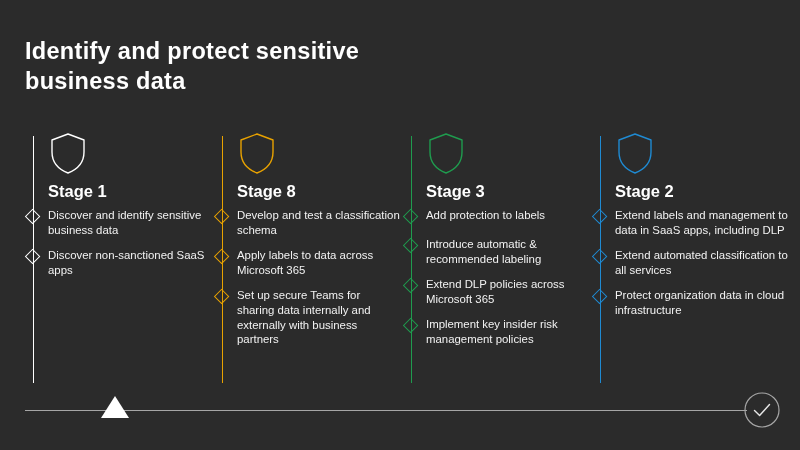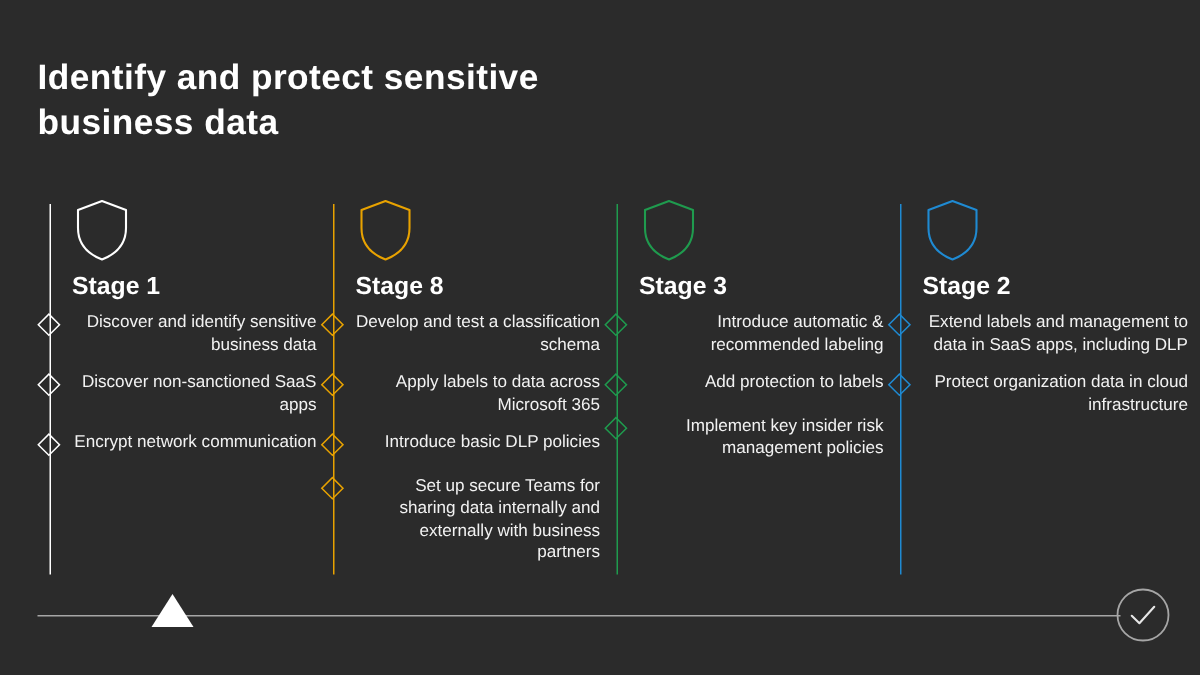--- a/index.html
+++ b/index.html
@@ -72,21 +72,20 @@
   .items {
     position: absolute;
     left: 0;
     top: 76px;
     width: 100%;
   }
   .item {
     position: relative;
     min-height: 18px;
     margin-bottom: 11px;
-    text-align: right;
   }
   .item:last-child { margin-bottom: 0; }
   .diamond {
     position: absolute;
     left: -5.6px;
     top: 2.5px;
     width: 11.2px;
     height: 11.2px;
     transform: rotate(45deg);
     border: 1.2px solid currentColor;
@@ -161,24 +160,20 @@
       <div class="stage-name">Stage 1</div>
       <div class="items">
         <div class="item">
           <span class="diamond"></span>
           <span class="item-text">Discover and identify sensitive business data</span>
         </div>
         <div class="item">
           <span class="diamond"></span>
           <span class="item-text">Discover non-sanctioned SaaS apps</span>
         </div>
-        <div class="item">
-          <span class="diamond"></span>
-          <span class="item-text">Encrypt network communication</span>
-        </div>
       </div>
     </div>
 
     <div class="col" id="col2" style="color: rgb(232, 162, 0);">
       <div class="col-rail" style="background: rgb(232, 162, 0);"></div>
       <div class="shield">
         <svg viewBox="0 0 36 42" width="36" height="42">
           <path d="M2 8 L18 2 L34 8 L34 20 C34 31 27 37.5 18 41 C9 37.5 2 31 2 20 Z" fill="none" stroke="currentColor" stroke-width="1.4" stroke-linejoin="round"></path>
         </svg>
       </div>
@@ -187,65 +182,69 @@
         <div class="item">
           <span class="diamond"></span>
           <span class="item-text">Develop and test a classification schema</span>
         </div>
         <div class="item">
           <span class="diamond"></span>
           <span class="item-text">Apply labels to data across Microsoft 365</span>
         </div>
         <div class="item">
           <span class="diamond"></span>
-          <span class="item-text">Introduce basic DLP policies</span>
-        </div>
-        <div class="item">
-          <span class="diamond"></span>
           <span class="item-text">Set up secure Teams for sharing data internally and externally with business partners</span>
         </div>
       </div>
     </div>
 
     <div class="col" id="col3" style="color: rgb(31, 155, 78);">
       <div class="col-rail" style="background: rgb(31, 155, 78);"></div>
       <div class="shield">
         <svg viewBox="0 0 36 42" width="36" height="42">
           <path d="M2 8 L18 2 L34 8 L34 20 C34 31 27 37.5 18 41 C9 37.5 2 31 2 20 Z" fill="none" stroke="currentColor" stroke-width="1.4" stroke-linejoin="round"></path>
         </svg>
       </div>
       <div class="stage-name">Stage 3</div>
       <div class="items">
         <div class="item">
           <span class="diamond"></span>
+          <span class="item-text">Add protection to labels</span>
+        </div>
+        <div class="item">
+          <span class="diamond"></span>
           <span class="item-text">Introduce automatic &amp; recommended labeling</span>
         </div>
         <div class="item">
           <span class="diamond"></span>
-          <span class="item-text">Add protection to labels</span>
+          <span class="item-text">Extend DLP policies across Microsoft 365</span>
         </div>
         <div class="item">
           <span class="diamond"></span>
           <span class="item-text">Implement key insider risk management policies</span>
         </div>
       </div>
     </div>
 
     <div class="col" id="col4" style="color: rgb(31, 138, 210);">
       <div class="col-rail" style="background: rgb(31, 138, 210);"></div>
       <div class="shield">
         <svg viewBox="0 0 36 42" width="36" height="42">
           <path d="M2 8 L18 2 L34 8 L34 20 C34 31 27 37.5 18 41 C9 37.5 2 31 2 20 Z" fill="none" stroke="currentColor" stroke-width="1.4" stroke-linejoin="round"></path>
         </svg>
       </div>
       <div class="stage-name">Stage 2</div>
       <div class="items">
         <div class="item">
           <span class="diamond"></span>
           <span class="item-text">Extend labels and management to data in SaaS apps, including DLP</span>
+        </div>
+        <div class="item">
+          <span class="diamond"></span>
+          <span class="item-text">Extend automated classification to all services</span>
         </div>
         <div class="item">
           <span class="diamond"></span>
           <span class="item-text">Protect organization data in cloud infrastructure</span>
         </div>
       </div>
     </div>
 
   </div>
 

